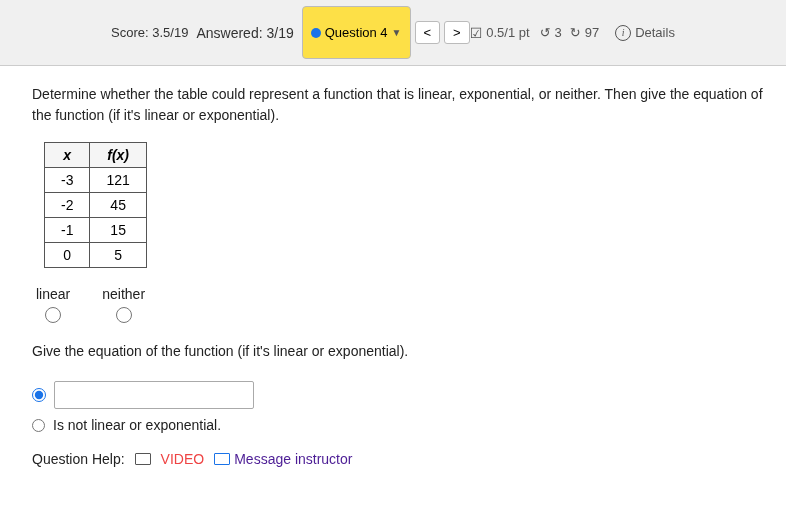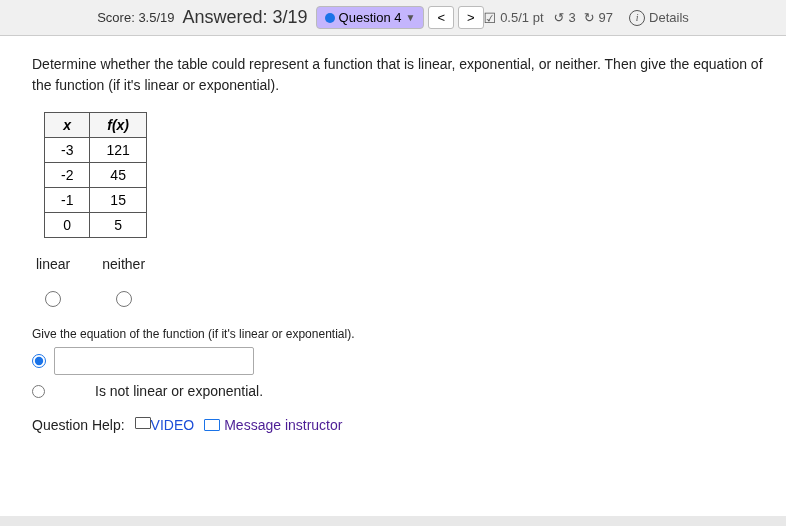--- a/index.html
+++ b/index.html
@@ -29,24 +29,24 @@
     }
     .question-selector {
       display: flex;
       align-items: center;
       gap: 4px;
     }
     .question-label {
       display: flex;
       align-items: center;
       gap: 4px;
-      background: #c4b5fd;
+      background: #fde047;
       border: 1px solid #bbb;
       border-radius: 4px;
-      padding: 3px 8px;
+      padding: 18px 8px;
       font-size: 13px;
       cursor: pointer;
     }
     .dot-indicator {
       width: 10px;
       height: 10px;
       background: #1a73e8;
       border-radius: 50%;
       display: inline-block;
     }
@@ -101,40 +101,40 @@
       display: flex;
       gap: 32px;
       align-items: center;
       margin-bottom: 20px;
       margin-left: 4px;
     }
     .radio-option {
       display: flex;
       flex-direction: column;
       align-items: center;
-      gap: 19px;
+      gap: 5px;
       cursor: pointer;
     }
     .radio-option label {
       font-size: 14px;
       color: #222;
       cursor: pointer;
     }
     .radio-option input[type="radio"] {
       cursor: pointer;
       width: 16px;
       height: 16px;
     }
     .equation-section {
       margin-bottom: 14px;
     }
     .equation-label {
-      font-size: 12px;
-      color: #222;
-      margin-bottom: 6px;
+      font-size: 14px;
+      color: #222;
+      margin-bottom: 22px;
     }
     .equation-input-row {
       display: flex;
       align-items: center;
       gap: 8px;
       margin-bottom: 8px;
     }
     .equation-input-row input[type="radio"] {
       accent-color: #1a73e8;
       width: 14px;
@@ -150,37 +150,37 @@
     }
     .not-linear-row {
       display: flex;
       align-items: center;
       gap: 8px;
       margin-top: 4px;
     }
     .not-linear-label {
       font-size: 14px;
       color: #222;
-      margin-left: 42px;
     }
     .question-help {
       display: flex;
       align-items: center;
       gap: 10px;
       margin-top: 18px;
       font-size: 14px;
     }
     .help-label {
       color: #222;
       font-size: 14px;
     }
     .video-link {
       display: flex;
-      gap: 0;
-      color: #1d4ed8;
+      align-items: center;
+      gap: 10px;
+      color: #ef4444;
       text-decoration: none;
       font-size: 14px;
     }
     .message-link {
       display: flex;
       align-items: center;
       gap: 4px;
       color: #4c1d95;
       text-decoration: none;
       font-size: 14px;
@@ -195,21 +195,21 @@
     }
     .icon-envelope {
       display: inline-block;
       width: 16px;
       height: 12px;
       border: 1.5px solid #1a73e8;
       border-radius: 1px;
       position: relative;
     }
     .answered-text {
-      font-size: 18px;
+      font-size: 14px;
       color: #333;
     }
     .chevron-down {
       font-size: 10px;
       color: #555;
     }
     .info-icon {
       display: inline-flex;
       align-items: center;
       justify-content: center;

